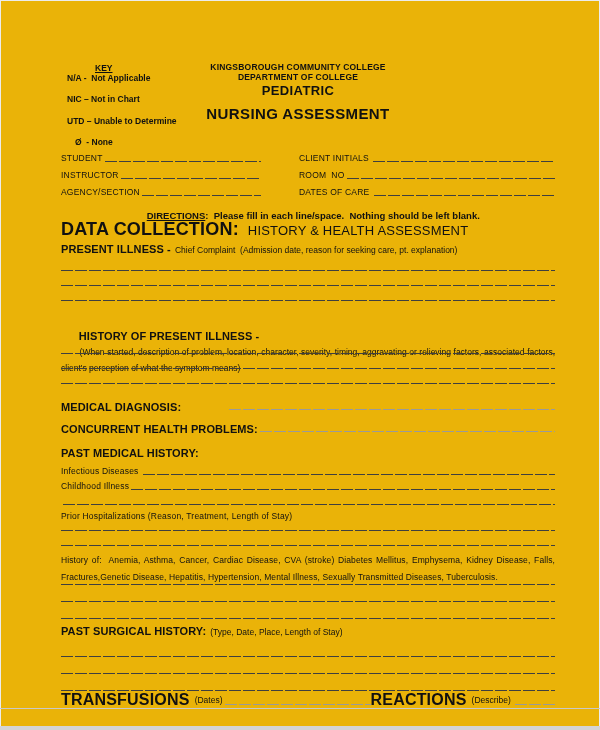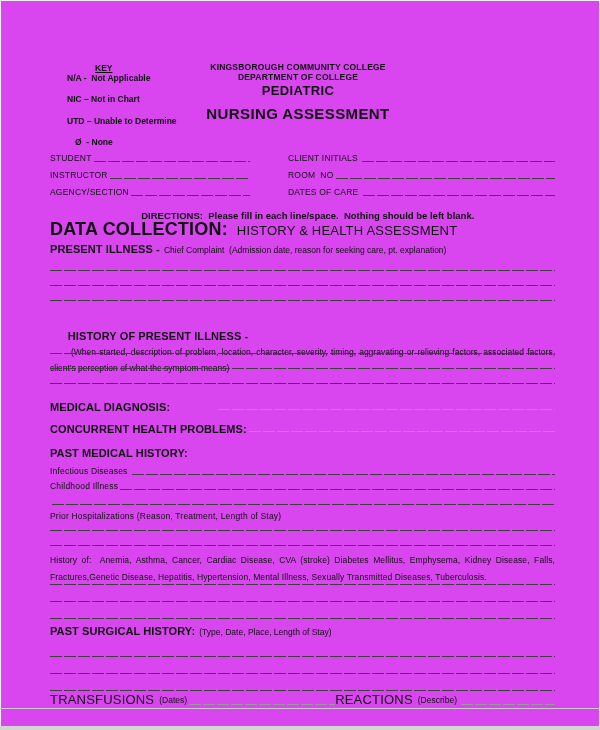--- a/index.html
+++ b/index.html
@@ -1,25 +1,25 @@
 <!DOCTYPE html>
 <html><head>
 <meta charset="utf-8">
 <style>
   html,body{margin:0;padding:0;background:#ffffff;}
   .page{
     position:relative;
     width:600px;height:730px;
-    background:#d946ef;
+    background:#eab308;
     font-family:"Liberation Sans", sans-serif;
     color:#111;
     box-shadow: inset 0 0 0 1px #ececec;
     overflow:hidden;
   }
-  .abs{position:absolute;left:50px;right:45px;}
+  .abs{position:absolute;left:61px;right:45px;}
 
   
   .key-block{position:absolute;left:67px;top:63px;width:150px;}
   .key-title{position:absolute;top:0;left:28px;font-size:8.5px;font-weight:bold;text-decoration:underline;}
   .key-item{position:absolute;left:0;font-size:8.5px;font-weight:bold;white-space:pre;}
   .k0{top:10px;} .k1{top:31px;} .k2{top:53px;} .k3{top:74px;left:8px;}
 
   .title-block{position:absolute;left:128px;top:62px;width:340px;text-align:center;}
   .college-line{font-size:8.5px;font-weight:bold;line-height:10px;letter-spacing:.2px;}
   .doc-title-1{margin-top:1px;font-size:13px;font-weight:bold;letter-spacing:.4px;}
@@ -39,21 +39,21 @@
   .fill--gray::after{background:repeating-linear-gradient(90deg,#9a9a9a 0 12px,transparent 12px 14px);}
   .fill--fixed{flex:0 0 auto;}
 
   .rule{position:relative;height:15px;}
   .rule::after{content:"";position:absolute;left:0;right:0;bottom:0;height:1px;
     background:repeating-linear-gradient(90deg,#3f3f3f 0 12px,transparent 12px 14px);}
   .rules--17 .rule{height:17px;}
 
   
   .directions{top:199px;text-align:center;font-size:9.5px;font-weight:bold;white-space:pre-wrap;}
-  .directions .dir-label{}
+  .directions .dir-label{text-decoration:underline;}
 
   .dc-row{top:219px;display:flex;align-items:baseline;}
   .dc-head{font-size:18px;font-weight:bold;letter-spacing:.2px;}
   .dc-sub{font-size:13px;margin-left:9px;letter-spacing:.2px;}
 
   .sec-head{font-size:11px;font-weight:bold;letter-spacing:.1px;}
   .sec-note{font-size:8.5px;white-space:pre-wrap;}
   .inline-row{display:flex;align-items:baseline;}
   .inline-row .sec-note{margin-left:4px;}
 
@@ -72,21 +72,21 @@
   .rules-c{top:516px;}
 
   .history-para{top:552px;margin:0;font-size:8.5px;line-height:17px;text-align:justify;white-space:pre-wrap;letter-spacing:.1px;}
   .rules-d{top:568px;}
   .psh-row{top:625px;}
   .rules-e{top:640px;}
 
   .trans-row{top:694px;display:flex;align-items:flex-end;}
   .trans-left{flex:0 0 245px;display:flex;align-items:flex-end;}
   .trans-right{flex:1;display:flex;align-items:flex-end;}
-  .lbl-bold{font-size:13px;font-weight:normal;line-height:12px;letter-spacing:.2px;}
+  .lbl-bold{font-size:16px;font-weight:bold;line-height:12px;letter-spacing:.2px;}
   .trans-row .sec-note{margin-left:5px;line-height:11px;}
   .trans-row .fill{height:11px;}
   .dates-fill{flex:0 0 148px;}
 
   .page-edge-line{position:absolute;left:0;right:0;top:708px;height:1px;background:#c9c9c9;}
   .page-bottom-strip{position:absolute;left:0;right:0;bottom:0;height:4px;background:#d4d4d4;}
 </style>
 </head>
 <body>
 

